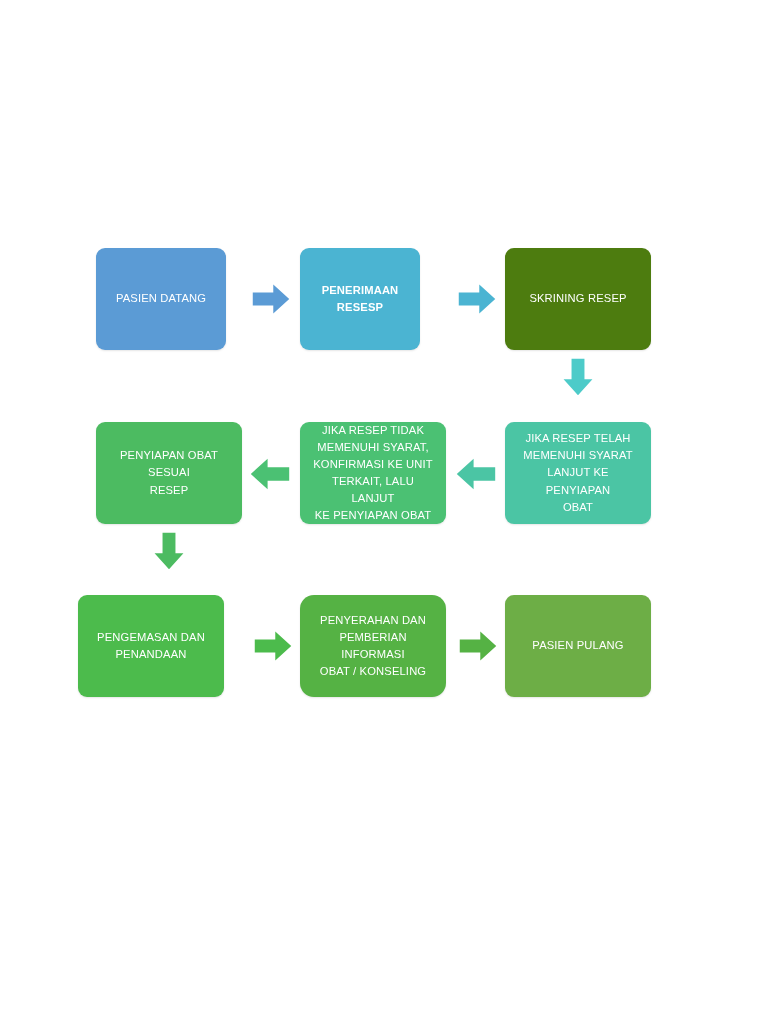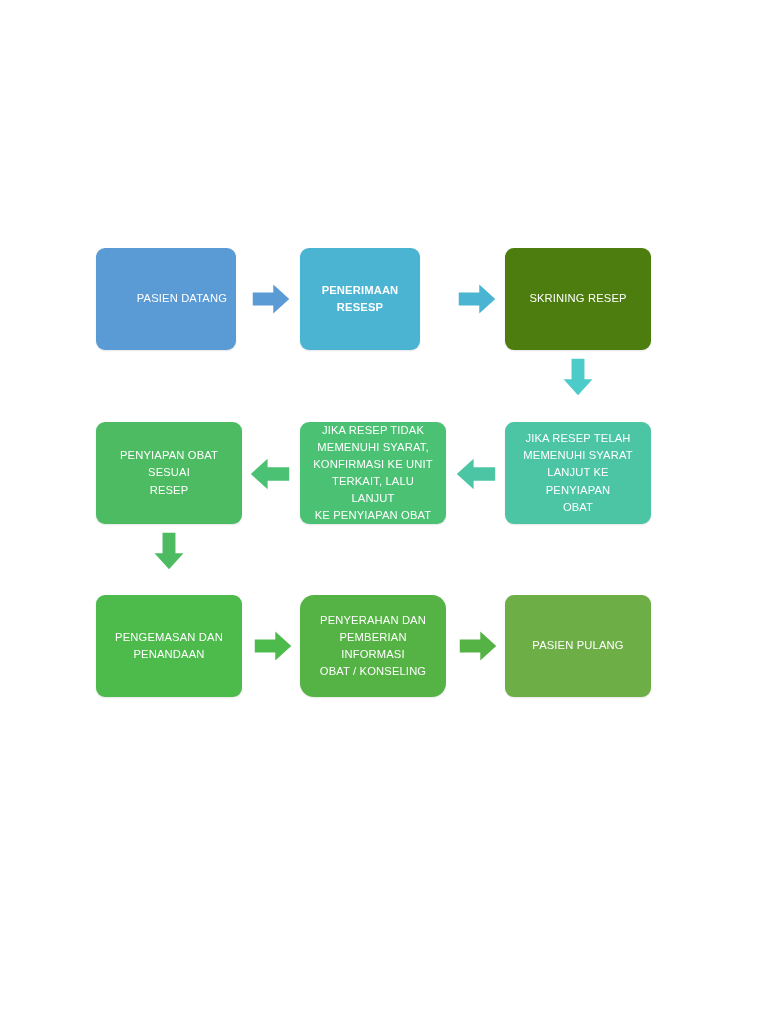--- a/index.html
+++ b/index.html
@@ -47,21 +47,21 @@
 
   .arrow {
     position: absolute;
   }
   .arrow svg { display: block; width: 100%; height: 100%; }
 </style>
 </head>
 <body style="background: rgb(255, 255, 255);">
 
 <div id="flowchart">
-    <div class="node" style="left: 96px; top: 248px; width: 140px; height: 102px; background: rgb(91, 155, 213); text-align: right;">
+    <div class="node" style="left: 96px; top: 248px; width: 130px; height: 102px; background: rgb(91, 155, 213);">
       <span class="node-label">PASIEN DATANG</span>
     </div>
     <div class="node" style="left: 300px; top: 248px; width: 120px; height: 102px; background: rgb(75, 180, 210); font-weight: bold;">
       <span class="node-label">PENERIMAAN RESESP</span>
     </div>
     <div class="node" style="left: 505px; top: 248px; width: 146px; height: 102px; background: #4d7c0f;">
       <span class="node-label">SKRINING RESEP</span>
     </div>
     <div class="node" style="left: 505px; top: 422px; width: 146px; height: 102px; background: rgb(75, 197, 164);">
       <span class="node-label">JIKA RESEP TELAH
@@ -73,21 +73,21 @@
       <span class="node-label">JIKA RESEP TIDAK
 MEMENUHI SYARAT,
 KONFIRMASI KE UNIT
 TERKAIT, LALU LANJUT
 KE PENYIAPAN OBAT</span>
     </div>
     <div class="node" style="left: 96px; top: 422px; width: 146px; height: 102px; background: rgb(76, 187, 97);">
       <span class="node-label">PENYIAPAN OBAT SESUAI
 RESEP</span>
     </div>
-    <div class="node" style="left: 96px; top: 595px; width: 146px; height: 102px; background: rgb(76, 187, 76); padding-left: 9px;">
+    <div class="node" style="left: 78px; top: 595px; width: 146px; height: 102px; background: rgb(76, 187, 76); padding-left: 9px;">
       <span class="node-label">PENGEMASAN DAN
 PENANDAAN</span>
     </div>
     <div class="node" style="left: 300px; top: 595px; width: 146px; height: 102px; background: rgb(85, 178, 68); border-radius: 14px;">
       <span class="node-label">PENYERAHAN DAN
 PEMBERIAN INFORMASI
 OBAT / KONSELING</span>
     </div>
     <div class="node" style="left: 505px; top: 595px; width: 146px; height: 102px; background: rgb(109, 174, 70);">
       <span class="node-label">PASIEN PULANG</span>

